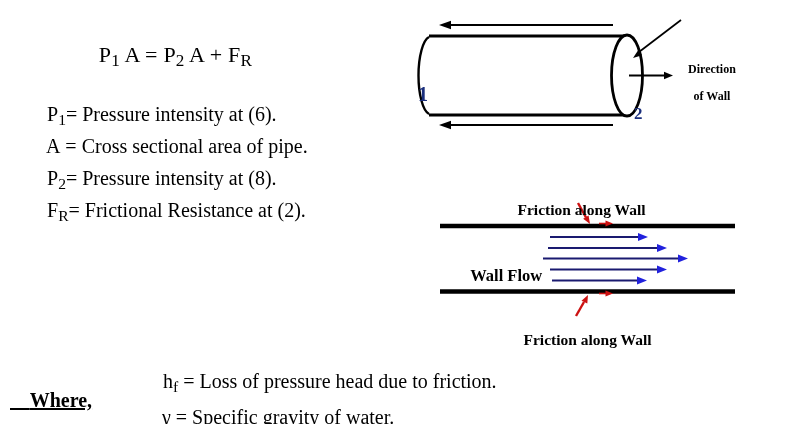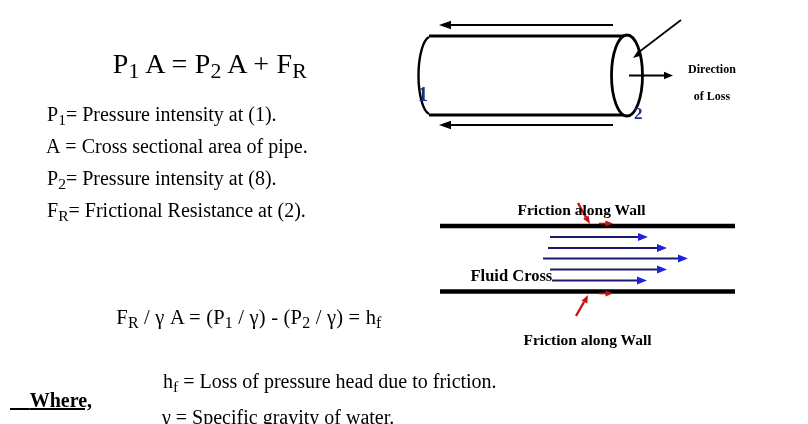--- a/index.html
+++ b/index.html
@@ -18,40 +18,37 @@
   .dlabel{position:absolute;font-weight:bold;white-space:pre;line-height:1.12;}
   .navy{color:#1b2f7d;}
   .underline{text-decoration:underline;}
   svg{position:absolute;display:block;}
 </style>
 </head>
 <body>
 
 <div class="page">
 
-  <div class="eq" style="left:84px;top:16px;font-size:28px;">
+  <div class="eq" style="left:76px;top:16px;font-size:22px;">
     <span>P</span><span class="sb">1</span><span> A = P</span><span class="sb">2</span><span> A + F</span><span class="sb">R</span>
   </div>
 
   <div class="defline" style="left:27px;top:80px;">
-    <span>P</span><span class="sb">1</span><span>= Pressure intensity at (1).</span>
+    <span>P</span><span class="sb">1</span><span>= Pressure intensity at (6).</span>
   </div>
   <div class="defline" style="left:27px;top:112px;">
     <span>A</span><span class="sb"></span><span> = Cross sectional area of pipe.</span>
   </div>
   <div class="defline" style="left:27px;top:144px;">
     <span>P</span><span class="sb">2</span><span>= Pressure intensity at (8).</span>
   </div>
   <div class="defline" style="left:27px;top:176px;">
     <span>F</span><span class="sb">R</span><span>= Frictional Resistance at (2).</span>
   </div>
 
-  <div class="eq" style="left:95px;top:283px;font-size:20.5px;">
-    <span>F</span><span class="sb">R</span><span> / γ A = (P</span><span class="sb">1</span><span> / γ) - (P</span><span class="sb">2</span><span> / γ) = h</span><span class="sb">f</span>
-  </div>
 
   <div class="defline underline" style="left:10px;top:366px;font-weight:bold;">
     <span>Where,</span>
   </div>
   <div class="defline" style="left:143px;top:347px;text-align:right;">
     <span>h</span><span class="sb">f</span><span> = Loss of pressure head due to friction.</span>
   </div>
   <div class="defline" style="left:142px;top:383px;">
     <span>γ = Specific gravity of water.</span>
   </div>
@@ -80,21 +77,21 @@
       <polygon points="633,58 638.3,50 642.1,55.2" fill="#000"></polygon>
     </g>
 
     <g>
       <line x1="629" y1="75.5" x2="665" y2="75.5" stroke="#000" stroke-width="2.2"></line>
       <polygon points="673,75.5 664,71.7 664,79.3" fill="#000"></polygon>
     </g>
   </svg>
   <div class="dlabel" style="left:664px;top:50px;width:84px;font-size:12px;text-align:center;">
     <span>Direction</span><br>
-    <span>of Loss</span>
+    <span>of Wall</span>
   </div>
   <div class="dlabel navy" style="left:398px;top:61px;font-size:20px;">
     <span>1</span>
   </div>
   <div class="dlabel navy" style="left:617px;top:85px;font-size:17px;">
     <span>2</span>
   </div>
 
   <svg class="abs" style="left:435px;top:180px;" width="312" height="162" viewBox="435 180 312 162">
 
@@ -138,19 +135,19 @@
     </g>
     <g>
       <line x1="599" y1="293.5" x2="606" y2="293.5" stroke="#cc1111" stroke-width="1.6"></line>
       <polygon points="613,293.5 605.5,290.6 605.5,296.4" fill="#cc1111"></polygon>
     </g>
   </svg>
   <div class="dlabel" style="left:502px;top:184px;font-size:15.5px;">
     <span>Friction along Wall</span>
   </div>
   <div class="dlabel" style="left:454px;top:249px;font-size:16.5px;">
-    <span>Fluid Cross</span>
+    <span>Wall Flow</span>
   </div>
   <div class="dlabel" style="left:508px;top:314px;font-size:15.5px;">
     <span>Friction along Wall</span>
   </div>
 
 </div>
 
 </body></html>

